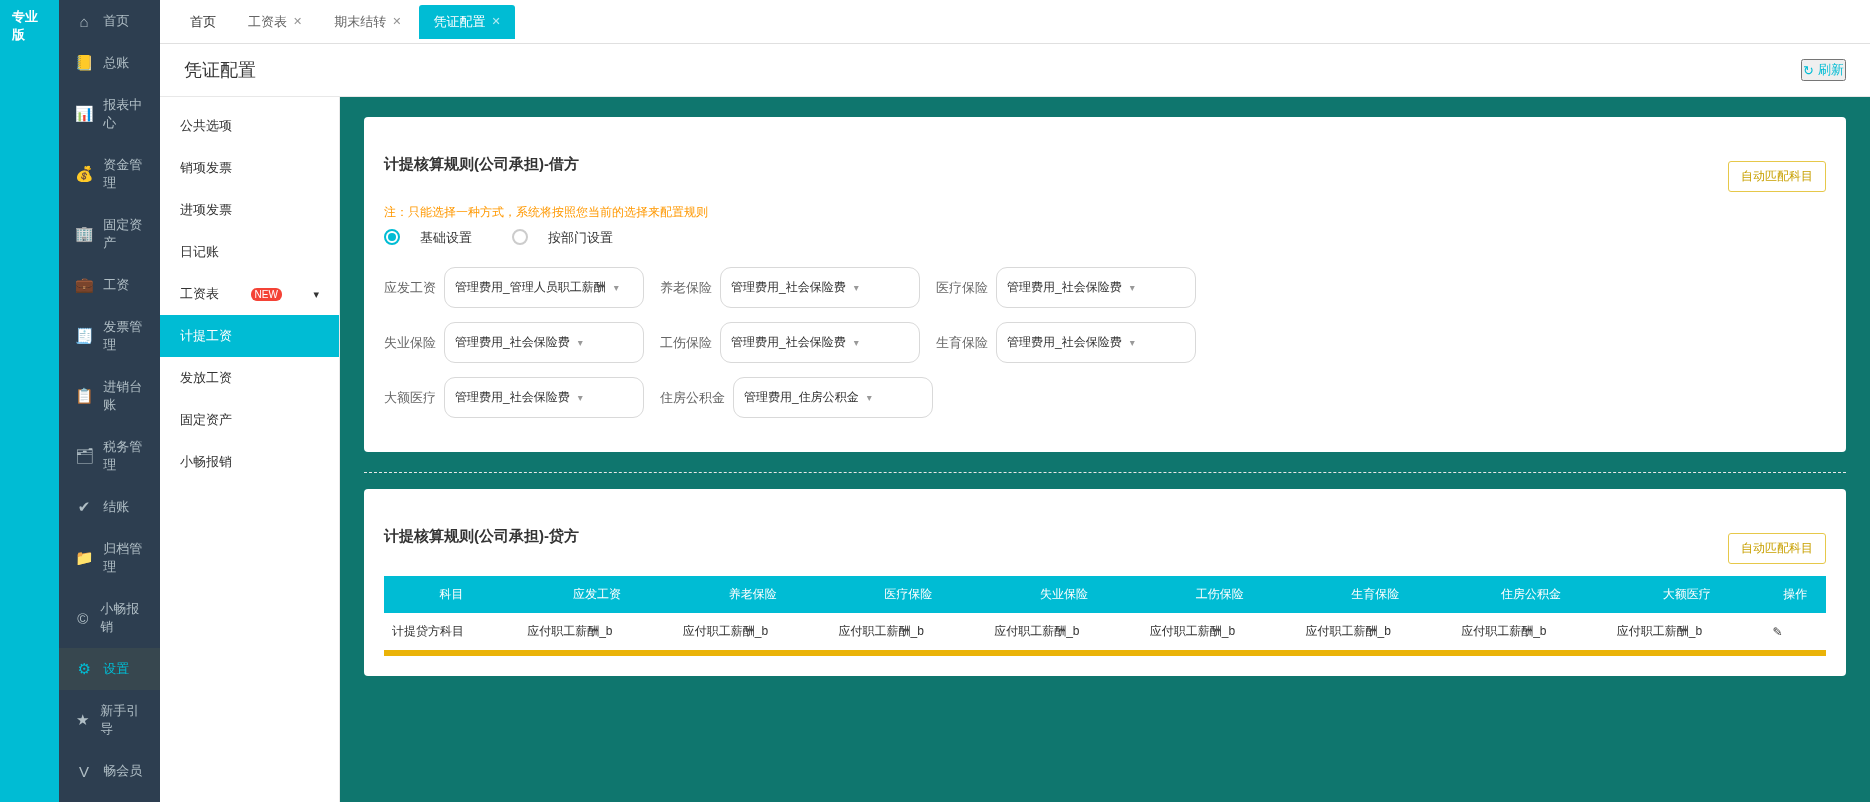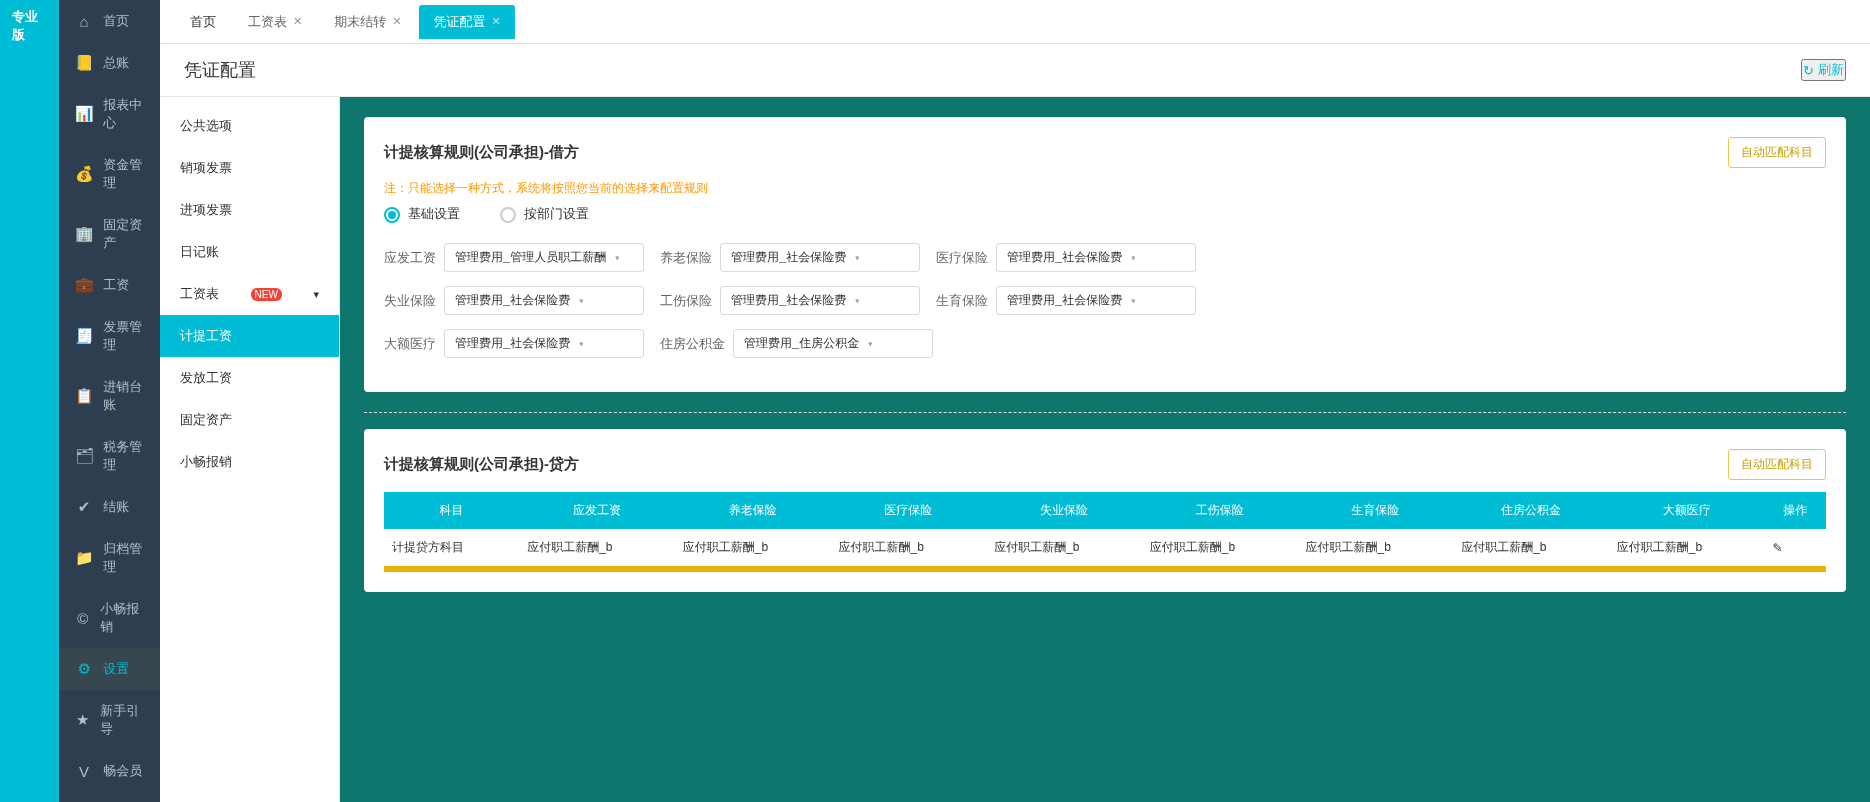--- a/index.html
+++ b/index.html
@@ -41,35 +41,35 @@
     .right-content { flex: 1; overflow-y: auto; padding: 20px 24px; }
 
     
     .section { background: #fff; margin-bottom: 20px; padding: 20px; border-radius: 4px; }
     .section-header { display: flex; align-items: center; justify-content: space-between; margin-bottom: 12px; }
     .section-title { font-size: 15px; font-weight: 600; color: #333; }
     .note { color: #ff9800; font-size: 12px; margin-bottom: 8px; }
 
     
     .radio-group { display: flex; gap: 40px; margin-bottom: 20px; }
-    .radio-item { display: flex; align-items: flex-end; gap: 8px; cursor: pointer; }
+    .radio-item { display: flex; align-items: flex-start; gap: 20px; cursor: pointer; }
     .radio-circle { width: 16px; height: 16px; border-radius: 50%; border: 2px solid #ccc; display: flex; align-items: center; justify-content: center; }
     .radio-circle.checked { border-color: #00bcd4; }
     .radio-circle.checked::after { content: ''; width: 8px; height: 8px; border-radius: 50%; background: #00bcd4; }
     .radio-label { color: #333; font-size: 13px; }
 
     
     .form-row { display: flex; align-items: center; gap: 16px; margin-bottom: 14px; flex-wrap: wrap; }
     .form-item { display: flex; align-items: center; gap: 8px; }
     .form-label { color: #666; font-size: 13px; white-space: nowrap; }
-    .form-select { display: flex; align-items: center; border: 1px solid #d9d9d9; border-radius: 3px; padding: 5px 10px; background: white; gap: 8px; min-width: 200px; font-size: 12px; color: #333; cursor: pointer; font-family: Liberation Mono, monospace; }
+    .form-select { display: flex; align-items: center; border: 1px solid #d9d9d9; border-radius: 11px; padding: 11px 10px; background: white; gap: 8px; min-width: 200px; font-size: 12px; color: #333; cursor: pointer; }
     .form-select .select-arrow { color: #999; font-size: 10px; }
 
     
-    .auto-match-btn { border: 1px solid #e6c84a; color: #c8a000; background: white; padding: 6px 12px; border-radius: 3px; cursor: pointer; font-size: 12px; }
+    .auto-match-btn { border: 1px solid #e6c84a; color: #c8a000; background: white; padding: 6px 12px; border-radius: 3px; cursor: pointer; font-size: 12px; margin-top: 24px; }
 
     
     .data-table { width: 100%; border-collapse: collapse; }
     .data-table th { background: #00bcd4; color: white; padding: 10px 8px; text-align: center; font-size: 12px; font-weight: normal; }
     .data-table td { padding: 10px 8px; border-bottom: 6px solid #eab308; text-align: left; font-size: 12px; color: #333; }
 
     .divider { border: none; border-top: 1px dashed #e8e8e8; margin: 16px 0; }
   </style>
 </head>
 <body>

